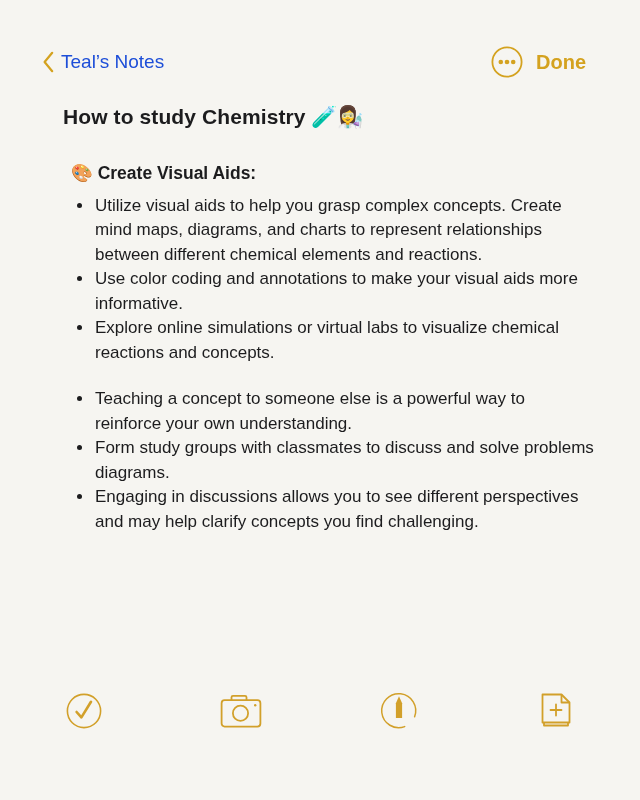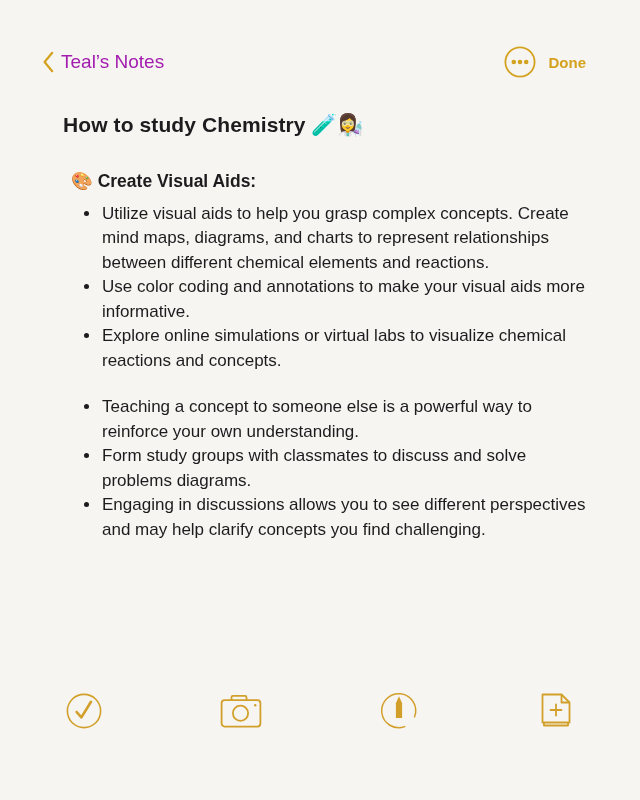--- a/index.html
+++ b/index.html
@@ -14,45 +14,45 @@
   }
 
   
   .header {
     position: absolute; top: 44px; left: 0; right: 0; height: 36px;
     display: flex; align-items: center; justify-content: space-between;
     padding: 0 54px 0 42px;
   }
   .back {
     display: flex; align-items: center; gap: 7px;
-    color: #a21caf; font-size: 19px; cursor: pointer;
+    color: #1d4ed8; font-size: 19px; cursor: pointer;
   }
   .back svg { display: block; }
   .header-right { display: flex; align-items: center; gap: 13px; }
   .more-btn { width: 32px; height: 32px; display: flex; cursor: pointer; }
   .done-btn {
-    color: #D4A21F; font-size: 15px; font-weight: 700;
+    color: #D4A21F; font-size: 20px; font-weight: 700;
     background: none; border: none; padding: 0; cursor: pointer;
     font-family: "Liberation Sans", sans-serif;
   }
 
   
   .note {
-    position: absolute; top: 112px; left: 63px; right: 45px;
+    position: absolute; top: 104px; left: 63px; right: 45px;
     font-size: 17px; line-height: 24.5px;
   }
   .note-title {
     font-size: 21px; font-weight: 700; line-height: 26px;
     margin: 0 0 31px 0; letter-spacing: 0.1px;
   }
   .section-heading {
     font-size: 17.5px; font-weight: 700; line-height: 24.5px; margin: 8px;
   }
   .bullets {
-    margin: 8px; padding: 0 0 0 30px; list-style: disc;
+    margin: 1px; padding: 0 0 0 30px; list-style: disc;
   }
   .bullets li { padding-left: 1px; }
   .section + .section { margin-top: 22px; }
 
   
   .toolbar {
     position: absolute; left: 0; right: 0; top: 689px;
     display: flex; justify-content: space-between;
     padding: 0 62px;
   }

